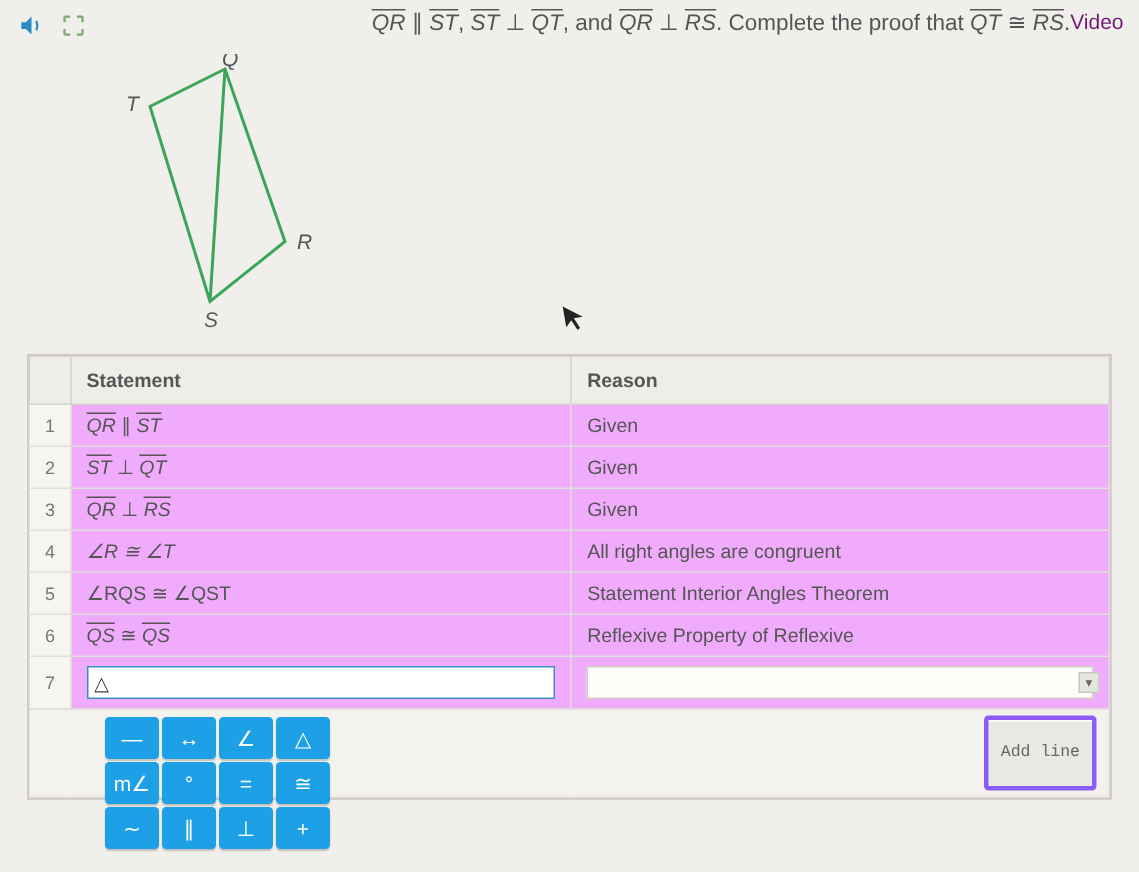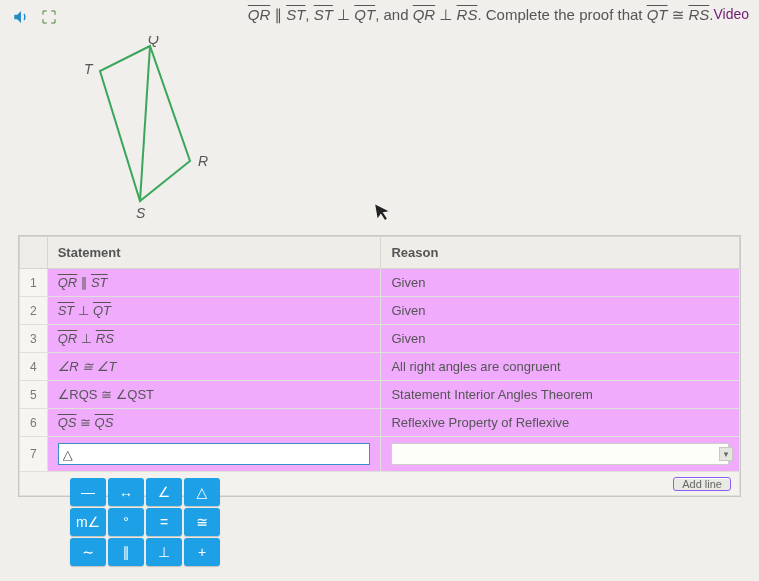--- a/index.html
+++ b/index.html
@@ -102,27 +102,28 @@
     display:flex; align-items:center; justify-content:center;
     color:#666;
   }
   .add-line-row td {
     text-align: right;
     background: #f3f2ed;
     padding: 4px 8px;
   }
   .add-line-btn {
     font-size: 11px;
-    padding: 0 8px;
+    padding: 16px 8px;
     background: #e9e9e3;
-    border: 1px solid #8b5cf6;
+    border: 3px solid #8b5cf6;
     border-radius: 3px;
     color: #666;
     cursor: pointer;
     box-shadow: inset 0 1px 0 #fff;
+    font-family: Liberation Mono, monospace;
   }
   .keypad {
     position: absolute;
     left: 70px;
     top: 478px;
     display: grid;
     grid-template-columns: repeat(4, 36px);
     grid-auto-rows: 28px;
     gap: 2px;
     z-index: 10;

